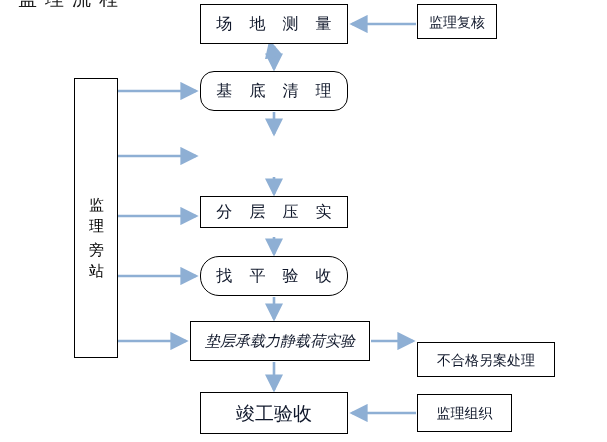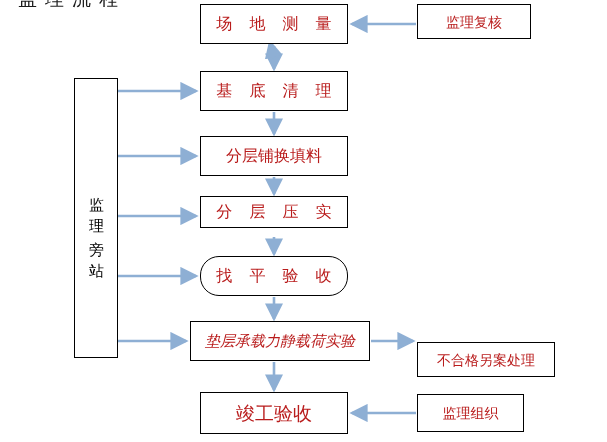--- a/index.html
+++ b/index.html
@@ -29,21 +29,21 @@
 
   
   .box {
     position: absolute;
     box-sizing: border-box;
     border: 1.5px solid #000000;
     background: #ffffff;
     display: flex;
     align-items: center;
     justify-content: center;
-    color: #b91c1c;
+    color: #0f172a;
     line-height: 1;
     text-align: center;
   }
   .box .label {
     display: block;
     white-space: nowrap;
   }
 
   
   .spaced .label { letter-spacing: 6px; text-indent: 6px; }
@@ -122,31 +122,28 @@
         <line x1="118" y1="276" x2="196" y2="276" marker-end="url(#ah-r)"></line>
         <line x1="118" y1="341" x2="186" y2="341" marker-end="url(#ah-r)"></line>
       </g>
     </svg>
   </div>
 
   <div class="box spaced" style="left:200px; top:4px; width:148px; height:40px; font-size:16px;">
     <span class="label">场 地 测 量</span>
   </div>
 
-  <div class="box tight" style="left:417px; top:4px; width:114px; height:35px; font-size:14px;">
+  <div class="box tight" style="left:417px; top:4px; width:80px; height:35px; font-size:14px;">
     <span class="label">监理复核</span>
   </div>
 
-  <div class="box spaced" style="left:200px; top:71px; width:148px; height:40px; font-size:16px;">
+  <div class="box spaced" style="left:200px; top:71px; width:148px; height:40px; font-size:16px;border-radius:14px;">
     <span class="label">基 底 清 理</span>
   </div>
 
-  <div class="box tight" style="left:200px; top:136px; width:148px; height:40px; font-size:16px;">
-    <span class="label">分层铺换填料</span>
-  </div>
 
   <div class="box spaced" style="left:200px; top:196px; width:148px; height:32px; font-size:16px;">
     <span class="label">分 层 压 实</span>
   </div>
 
   <div class="box spaced" style="left:200px; top:256px; width:148px; height:40px; font-size:16px;border-radius:19px;">
     <span class="label">找 平 验 收</span>
   </div>
 
   <div class="box tight" style="left:190px; top:321px; width:180px; height:40px; font-size:15px;font-style:italic;">
@@ -154,21 +151,21 @@
   </div>
 
   <div class="box tight" style="left:417px; top:342px; width:138px; height:35px; font-size:14px;">
     <span class="label">不合格另案处理</span>
   </div>
 
   <div class="box tight" style="left:200px; top:392px; width:148px; height:42px; font-size:19px;">
     <span class="label">竣工验收</span>
   </div>
 
-  <div class="box tight" style="left:417px; top:394px; width:107px; height:38px; font-size:14px;">
+  <div class="box tight" style="left:417px; top:394px; width:95px; height:38px; font-size:14px;">
     <span class="label">监理组织</span>
   </div>
 
   <div class="vbox" style="left:74px; top:78px; width:44px; height:280px;">
     <span class="label">监理旁站</span>
   </div>
 
 </div>
 
 </body></html>

